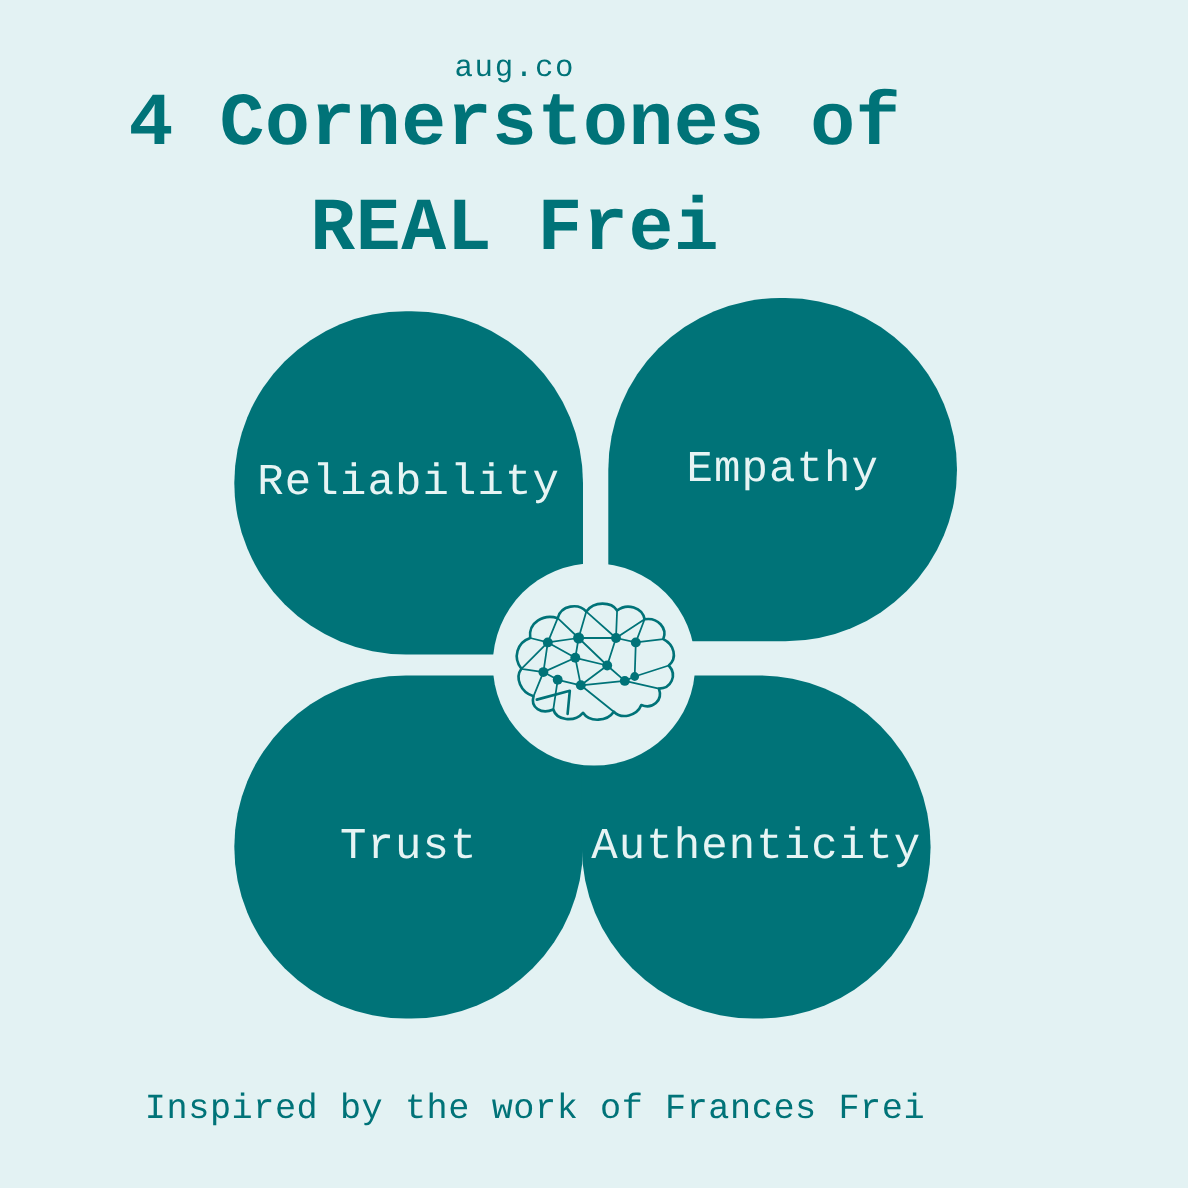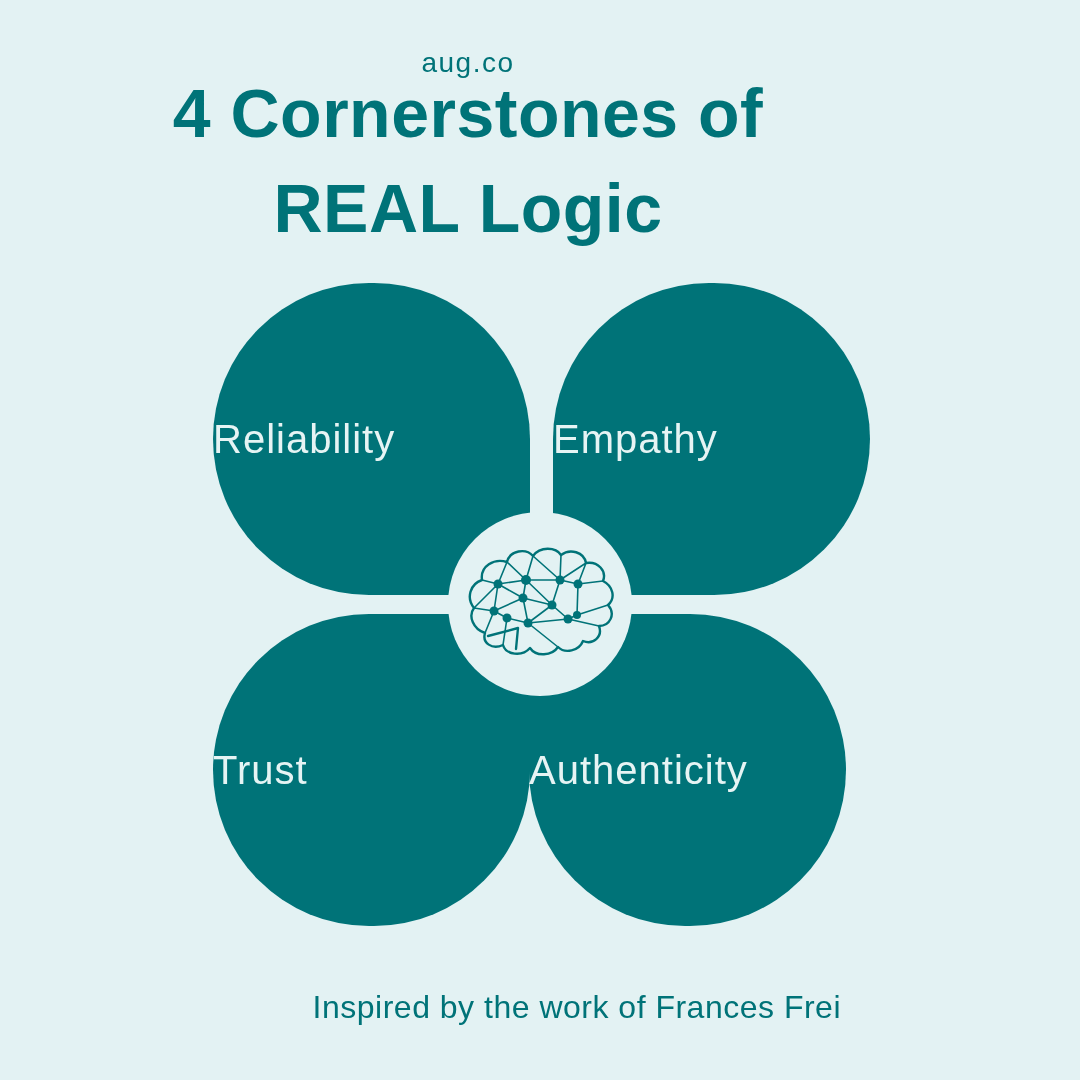--- a/index.html
+++ b/index.html
@@ -7,20 +7,21 @@
     padding: 0;
     background: #E3F2F3;
     font-family: "Liberation Sans", sans-serif;
   }
   .canvas {
     position: relative;
     width: 936px;
     height: 1080px;
     background: var(--background, #E3F2F3);
     overflow: hidden;
+    font-family: Liberation Mono, monospace;
   }
   .brand {
     position: absolute;
     top: 47px;
     left: 0;
     width: 100%;
     text-align: center;
     font-size: 28px;
     letter-spacing: 1.5px;
     color: var(--accent, #007378);
@@ -37,24 +38,25 @@
     line-height: 95px;
     letter-spacing: 0.5px;
   }
   .petal {
     position: absolute;
     width: 317px;
     height: 312px;
     background: var(--accent, #007378);
     display: flex;
     align-items: center;
+    justify-content: center;
   }
   
   .petal-top-left     { left: 213px; top: 283px; border-radius: 158px 158px 24px 158px; }
-  .petal-top-right    { left: 553px; top: 283px; border-radius: 158px 158px 158px 24px; }
+  .petal-top-right    { left: 553px; top: 271px; border-radius: 158px 158px 158px 24px; }
   .petal-bottom-left  { left: 213px; top: 614px; border-radius: 158px 24px 158px 158px; }
   .petal-bottom-right { left: 529px; top: 614px; border-radius: 24px 158px 158px 158px; }
   .petal-label {
     color: var(--label, #E6F4F4);
     font-size: 40px;
     letter-spacing: 1px;
   }
   .center-circle {
     position: absolute;
     left: 448px;
@@ -79,21 +81,21 @@
 </style>
 </head>
 <body>
 
 <div class="canvas">
 
   <div class="brand">aug.co</div>
 
   <div class="title">
     <div>4 Cornerstones of</div>
-    <div>REAL Logic</div>
+    <div>REAL Frei</div>
   </div>
 
   <div class="petal petal-top-left">
     <span class="petal-label">Reliability</span>
   </div>
 
   <div class="petal petal-top-right">
     <span class="petal-label">Empathy</span>
   </div>
 

